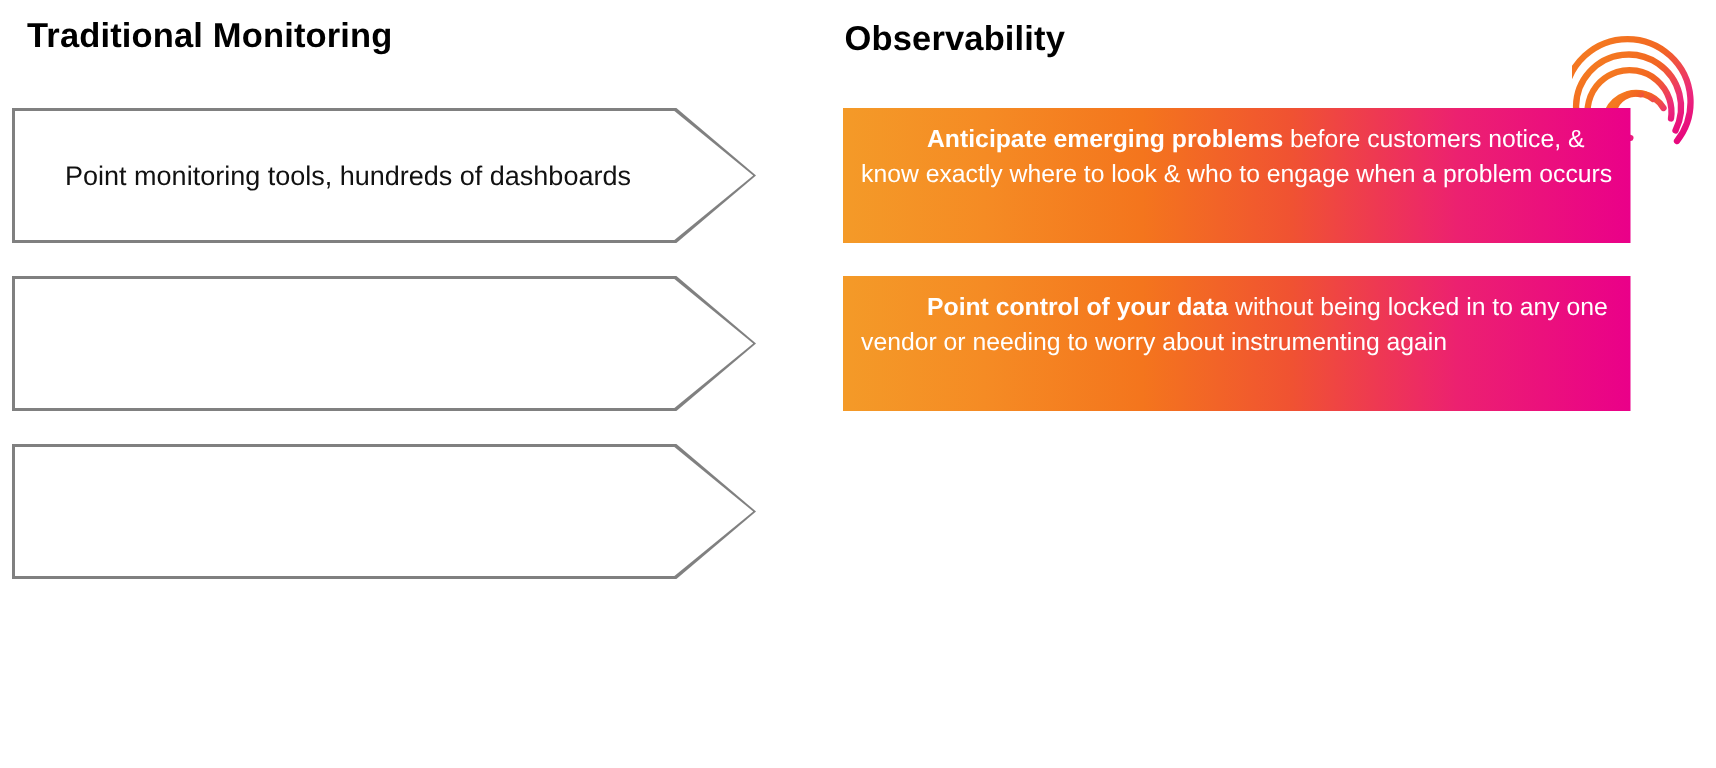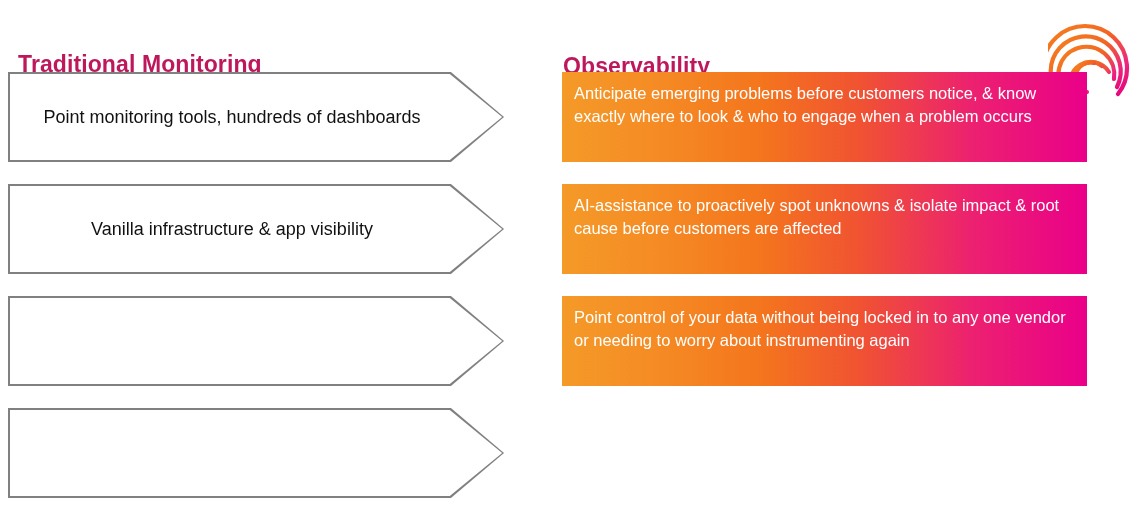--- a/index.html
+++ b/index.html
@@ -13,24 +13,23 @@
     font-family: "Liberation Sans", sans-serif;
     overflow: hidden;
     position: relative;
   }
 
   
   .col-heading {
     position: absolute;
     font-size: 23px;
     font-weight: bold;
-    color: #be185d;
+    color: #000000;
     letter-spacing: 0.1px;
     white-space: nowrap;
-    margin-top: 41px;
   }
   #heading-left  { left: 18px;  top: 10px; }
   #heading-right { left: 563px; top: 12px; }
 
   
   .arrow-list {
     position: absolute;
     left: 8px;
     top: 72px;
     width: 500px;
@@ -93,21 +92,22 @@
     box-sizing: border-box;
     overflow: hidden;
   }
   .grad-card-inner {
     padding: 10px 12px 0 12px;
     font-size: 16.5px;
     line-height: 1.42;
     color: #ffffff;
   }
   .grad-card-inner b {
-    font-weight: normal;
+    font-weight: bold;
+    margin-left: 44px;
   }
 
   
   #brand-logo {
     position: absolute;
     left: 1048px;
     top: 8px;
     width: 92px;
     height: 92px;
   }
@@ -148,25 +148,20 @@
 </div>
 
 <div class="arrow-list">
 
   <div class="arrow-row">
     <div class="arrow-border"></div>
     <div class="arrow-fill"></div>
     <div class="arrow-text">Point monitoring tools, hundreds of dashboards</div>
   </div>
 
-  <div class="arrow-row">
-    <div class="arrow-border"></div>
-    <div class="arrow-fill"></div>
-    <div class="arrow-text">Vanilla infrastructure &amp; app visibility</div>
-  </div>
 
   <div class="arrow-row">
     <div class="arrow-border"></div>
     <div class="arrow-fill"></div>
   </div>
 
   <div class="arrow-row">
     <div class="arrow-border"></div>
     <div class="arrow-fill"></div>
   </div>
@@ -175,25 +170,20 @@
 
 <div class="card-list">
 
   <div class="grad-card">
     <div class="grad-card-inner">
       <b>Anticipate emerging problems</b><span> before customers notice, &amp; know exactly where to look &amp; who to engage when a problem occurs</span>
     </div>
   </div>
 
 
-  <div class="grad-card">
-    <div class="grad-card-inner">
-      <b>AI-assistance</b><span> to proactively spot unknowns &amp; isolate impact &amp; root cause before customers are affected</span>
-    </div>
-  </div>
 
   <div class="grad-card">
     <div class="grad-card-inner">
       <b>Point control of your data</b><span> without being locked in to any one vendor or needing to worry about instrumenting again</span>
     </div>
   </div>
 
 </div>
 
 </body></html>

